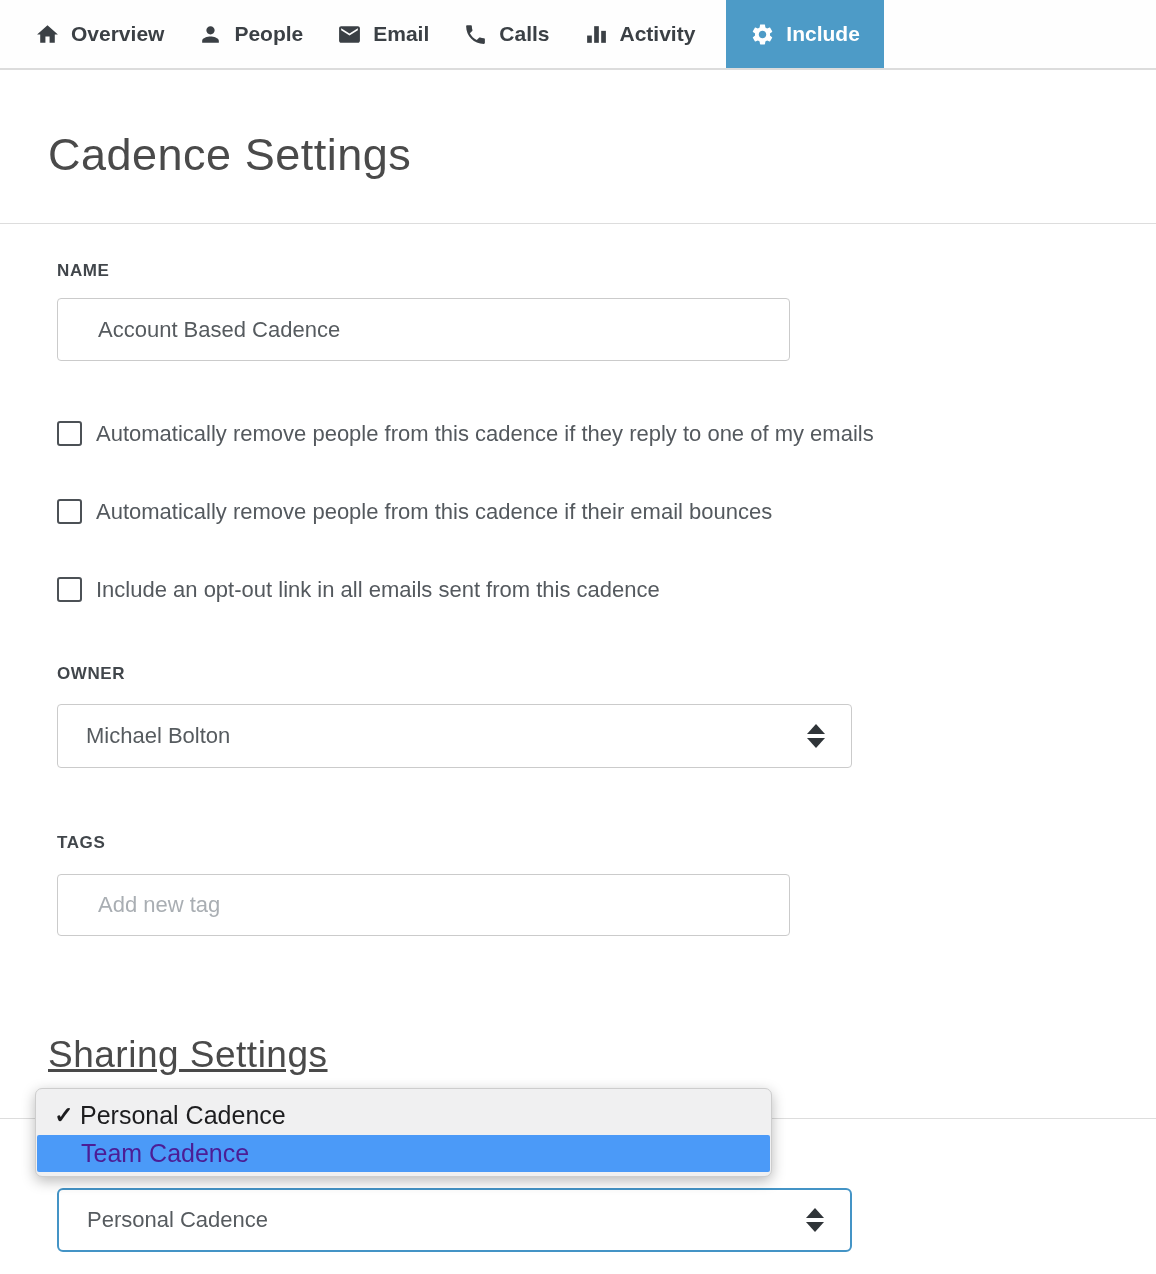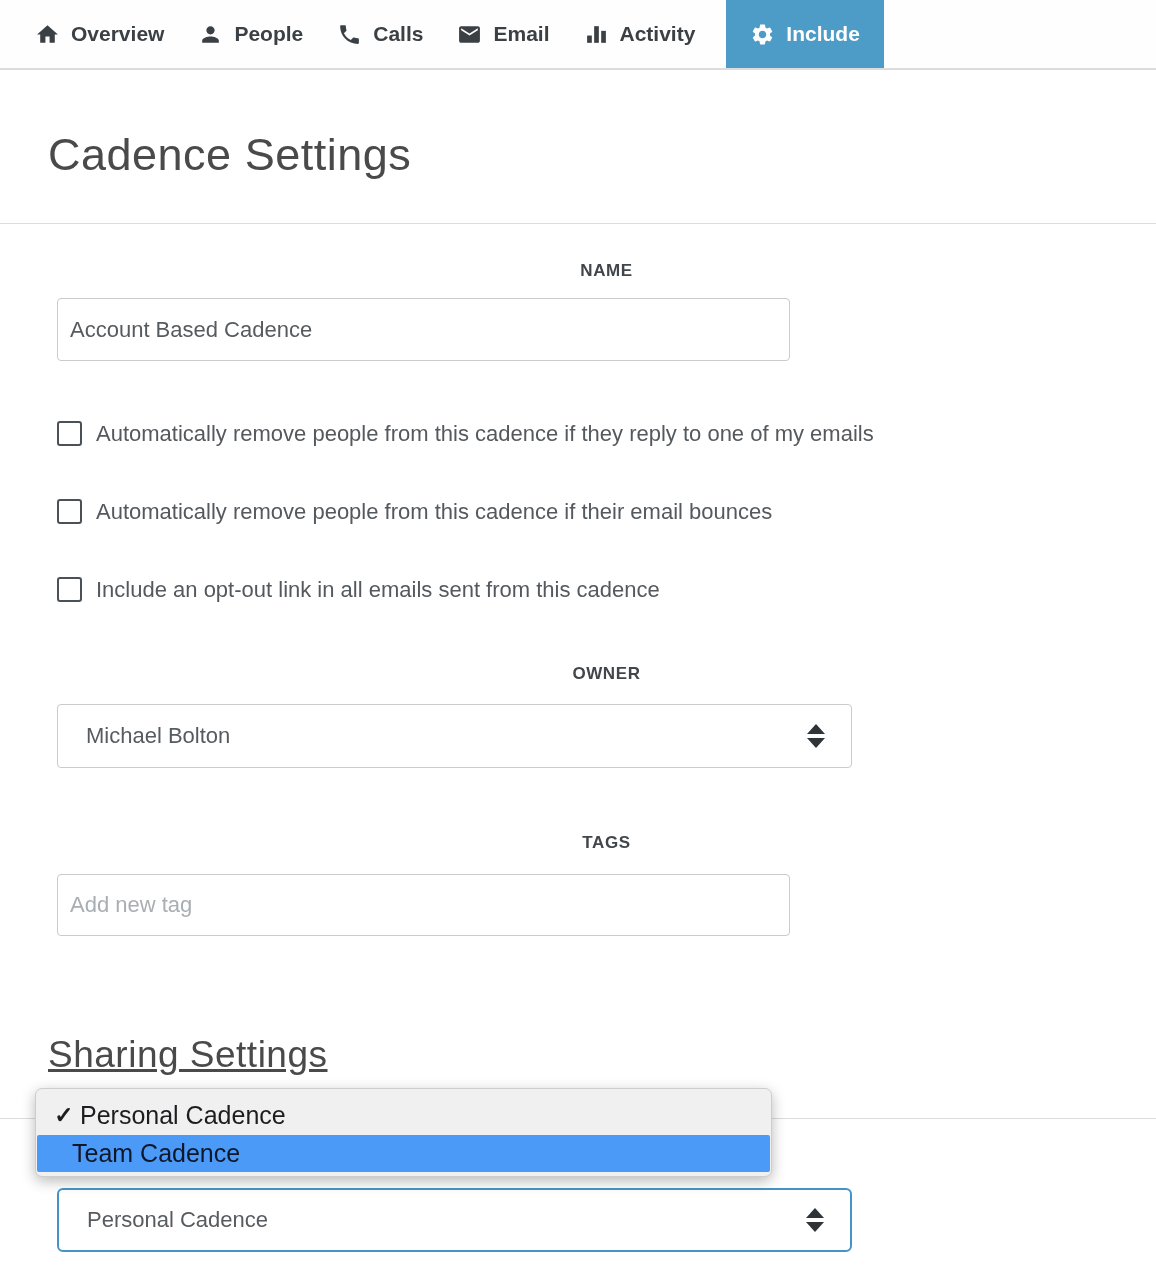--- a/index.html
+++ b/index.html
@@ -19,28 +19,28 @@
   h1.page-title { font-size:45px; font-weight:400; color:#4a4a4a; line-height:1;
                   margin:62px 0 0 48px; letter-spacing:0.5px; }
   .divider { height:1px; background:#ddd; width:100%; }
   .divider.under-title { margin-top:46px; }
   h2.sharing-title { font-size:37px; font-weight:400; color:#4a4a4a; line-height:1;
                      margin:100px 0 0 48px; letter-spacing:0.5px;text-decoration:underline; }
   .divider.under-sharing { margin-top:45px; }
 
   
   .form { padding-left:57px; }
-  .field-label { font-size:17px; font-weight:bold; letter-spacing:0.6px; color:#41464b;text-align:center; }
+  .field-label { font-size:17px; font-weight:bold; letter-spacing:0.6px; color:#41464b; }
   .lbl-name  { margin-top:37px; }
   .lbl-owner { margin-top:62px; }
   .lbl-tags  { margin-top:65px; }
 
   input.text-input { display:block; width:733px; height:63px; margin-top:17px;
     border:1px solid #cbcbcb; border-radius:4px; background:#fff;
-    padding-left:12px; font-size:22px; color:#565b5f;
+    padding-left:40px; font-size:22px; color:#565b5f;
     font-family:"Liberation Sans", sans-serif; outline:none; }
   input.text-input::placeholder { color:#a9aeb3; }
   input.tags-input { height:62px; margin-top:21px; }
 
   .check-group { margin-top:60px; }
   .check-row { display:flex; align-items:center; gap:14px; height:25px; margin-bottom:53px; cursor:default; }
   .check-row:last-child { margin-bottom:0; }
   .checkbox { width:25px; height:25px; border:2px solid #4c5156; border-radius:3px;
               background:#fff; flex:0 0 auto; cursor:pointer; }
   .check-label { font-size:22px; color:#54595e;text-align:center; }
@@ -57,50 +57,50 @@
 
   .sharing-select { margin:69px 0 0 57px; border:2px solid #4494c6; border-radius:6px; height:64px; }
 
   
   .dropdown { position:absolute; left:35px; top:1088px; width:737px; z-index:5;
     background:#f0f0f1; border:1px solid #cdcdcd; border-radius:7px;
     box-shadow:0 4px 14px rgba(0,0,0,0.28); padding:6px 0 4px; }
   .menu-row { display:flex; align-items:center; height:40px; font-size:25px; color:#1d1d1f; cursor:pointer; }
   .menu-check { width:32px; margin-left:12px; text-align:center;
                 font-size:23px; font-weight:bold; color:#1d1d1f; }
-  .menu-row.highlight { height:37px; background:#4b9af8; color:#0f172a;
-                        margin:0 1px; padding-left:35px; border-radius:2px; }
+  .menu-row.highlight { height:37px; background:#4b9af8; color:#4c1d95;
+                        margin:0 1px; padding-left:44px; border-radius:2px; }
 </style>
 </head>
 <body>
 
 <nav class="nav">
   <div class="tab">
     <svg viewBox="0 0 24 24">
         <path d="M10 20v-6h4v6h5v-8h3L12 3 2 12h3v8z"></path>
       </svg>
     <span>Overview</span>
   </div>
   <div class="tab">
     <svg viewBox="0 0 24 24">
         <path d="M12 12c2.21 0 4-1.79 4-4s-1.79-4-4-4-4 1.79-4 4 1.79 4 4 4zm0 2c-2.67 0-8 1.34-8 4v2h16v-2c0-2.66-5.33-4-8-4z"></path>
       </svg>
     <span>People</span>
   </div>
   <div class="tab">
     <svg viewBox="0 0 24 24">
+        <path d="M20 4H4c-1.1 0-1.99.9-1.99 2L2 18c0 1.1.9 2 2 2h16c1.1 0 2-.9 2-2V6c0-1.1-.9-2-2-2zm0 4l-8 5-8-5V6l8 5 8-5v2z"></path>
+      </svg>
+    <span>Email</span>
+  </div>
+  <div class="tab">
+    <svg viewBox="0 0 24 24">
         <path d="M6.62 10.79c1.44 2.83 3.76 5.14 6.59 6.59l2.2-2.2c.27-.27.67-.36 1.02-.24 1.12.37 2.33.57 3.57.57.55 0 1 .45 1 1V20c0 .55-.45 1-1 1-9.39 0-17-7.61-17-17 0-.55.45-1 1-1h3.5c.55 0 1 .45 1 1 0 1.25.2 2.45.57 3.57.11.35.03.74-.25 1.02l-2.2 2.2z"></path>
       </svg>
     <span>Calls</span>
-  </div>
-  <div class="tab">
-    <svg viewBox="0 0 24 24">
-        <path d="M20 4H4c-1.1 0-1.99.9-1.99 2L2 18c0 1.1.9 2 2 2h16c1.1 0 2-.9 2-2V6c0-1.1-.9-2-2-2zm0 4l-8 5-8-5V6l8 5 8-5v2z"></path>
-      </svg>
-    <span>Email</span>
   </div>
   <div class="tab">
     <svg viewBox="0 0 24 24">
         <rect x="3" y="13" width="4.5" height="7"></rect>
         <rect x="9.75" y="4" width="4.5" height="16"></rect>
         <rect x="16.5" y="8.5" width="4.5" height="11.5"></rect>
       </svg>
     <span>Activity</span>
   </div>
   <div class="tab active">

